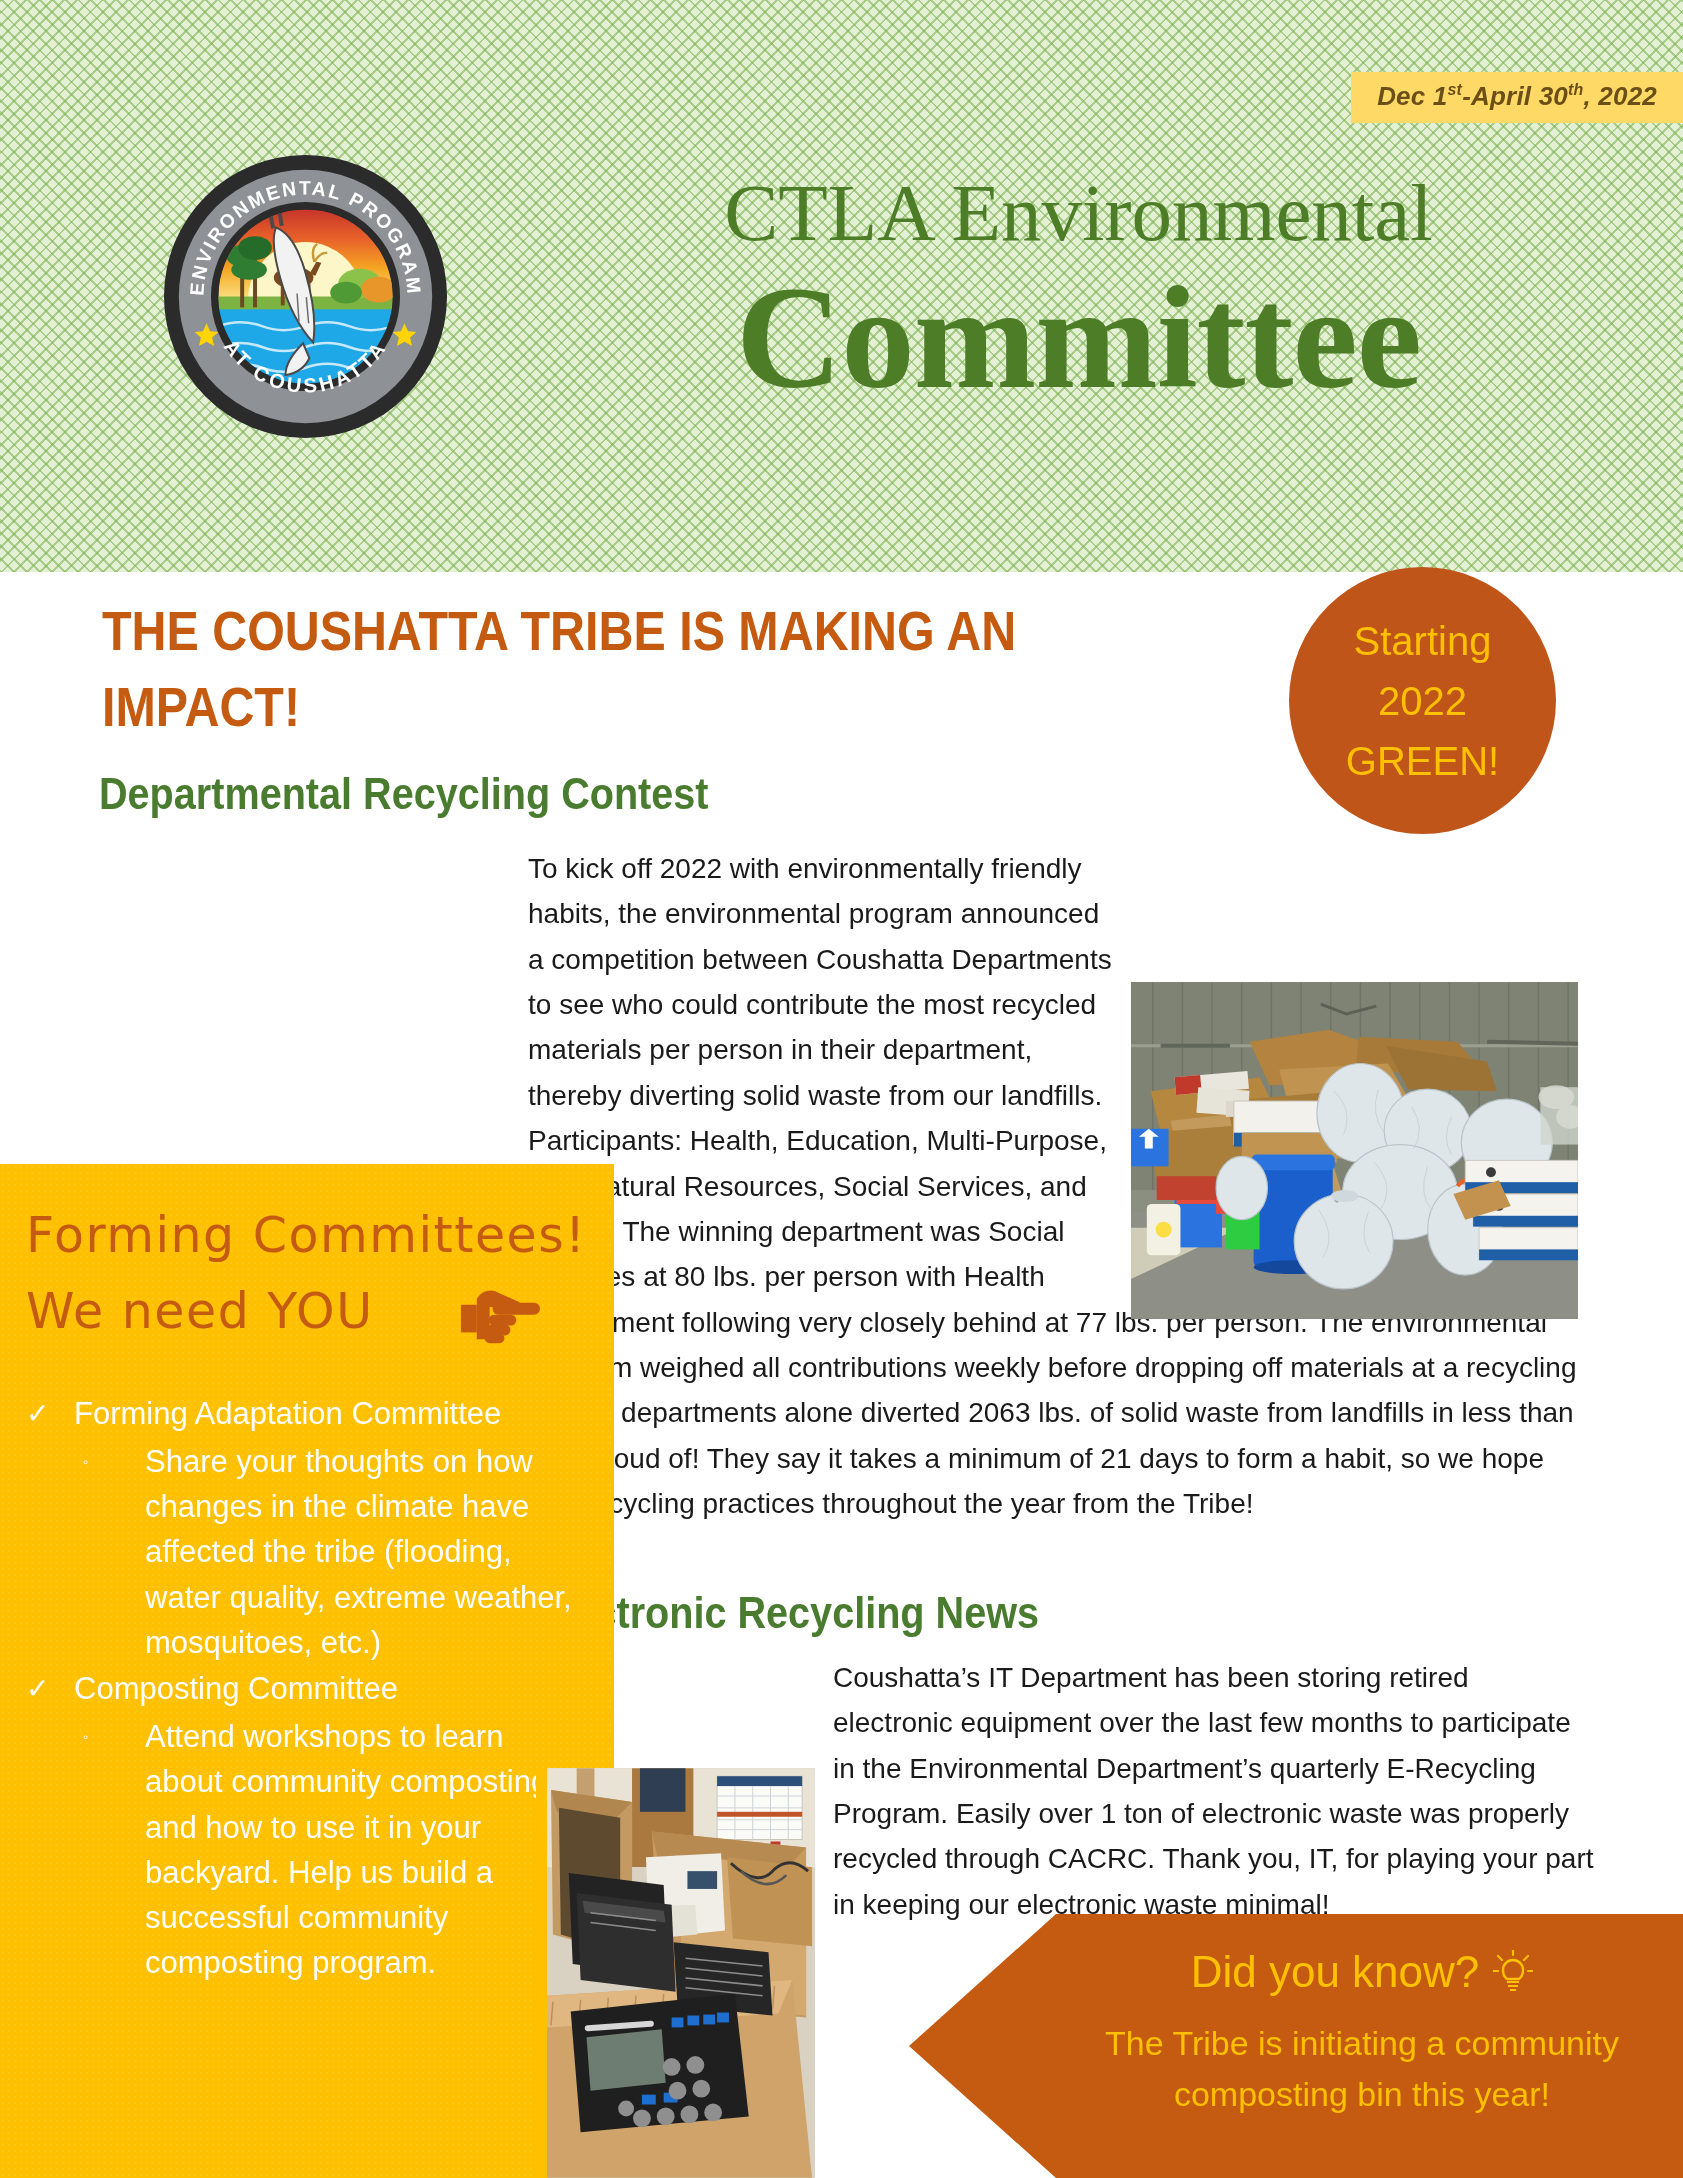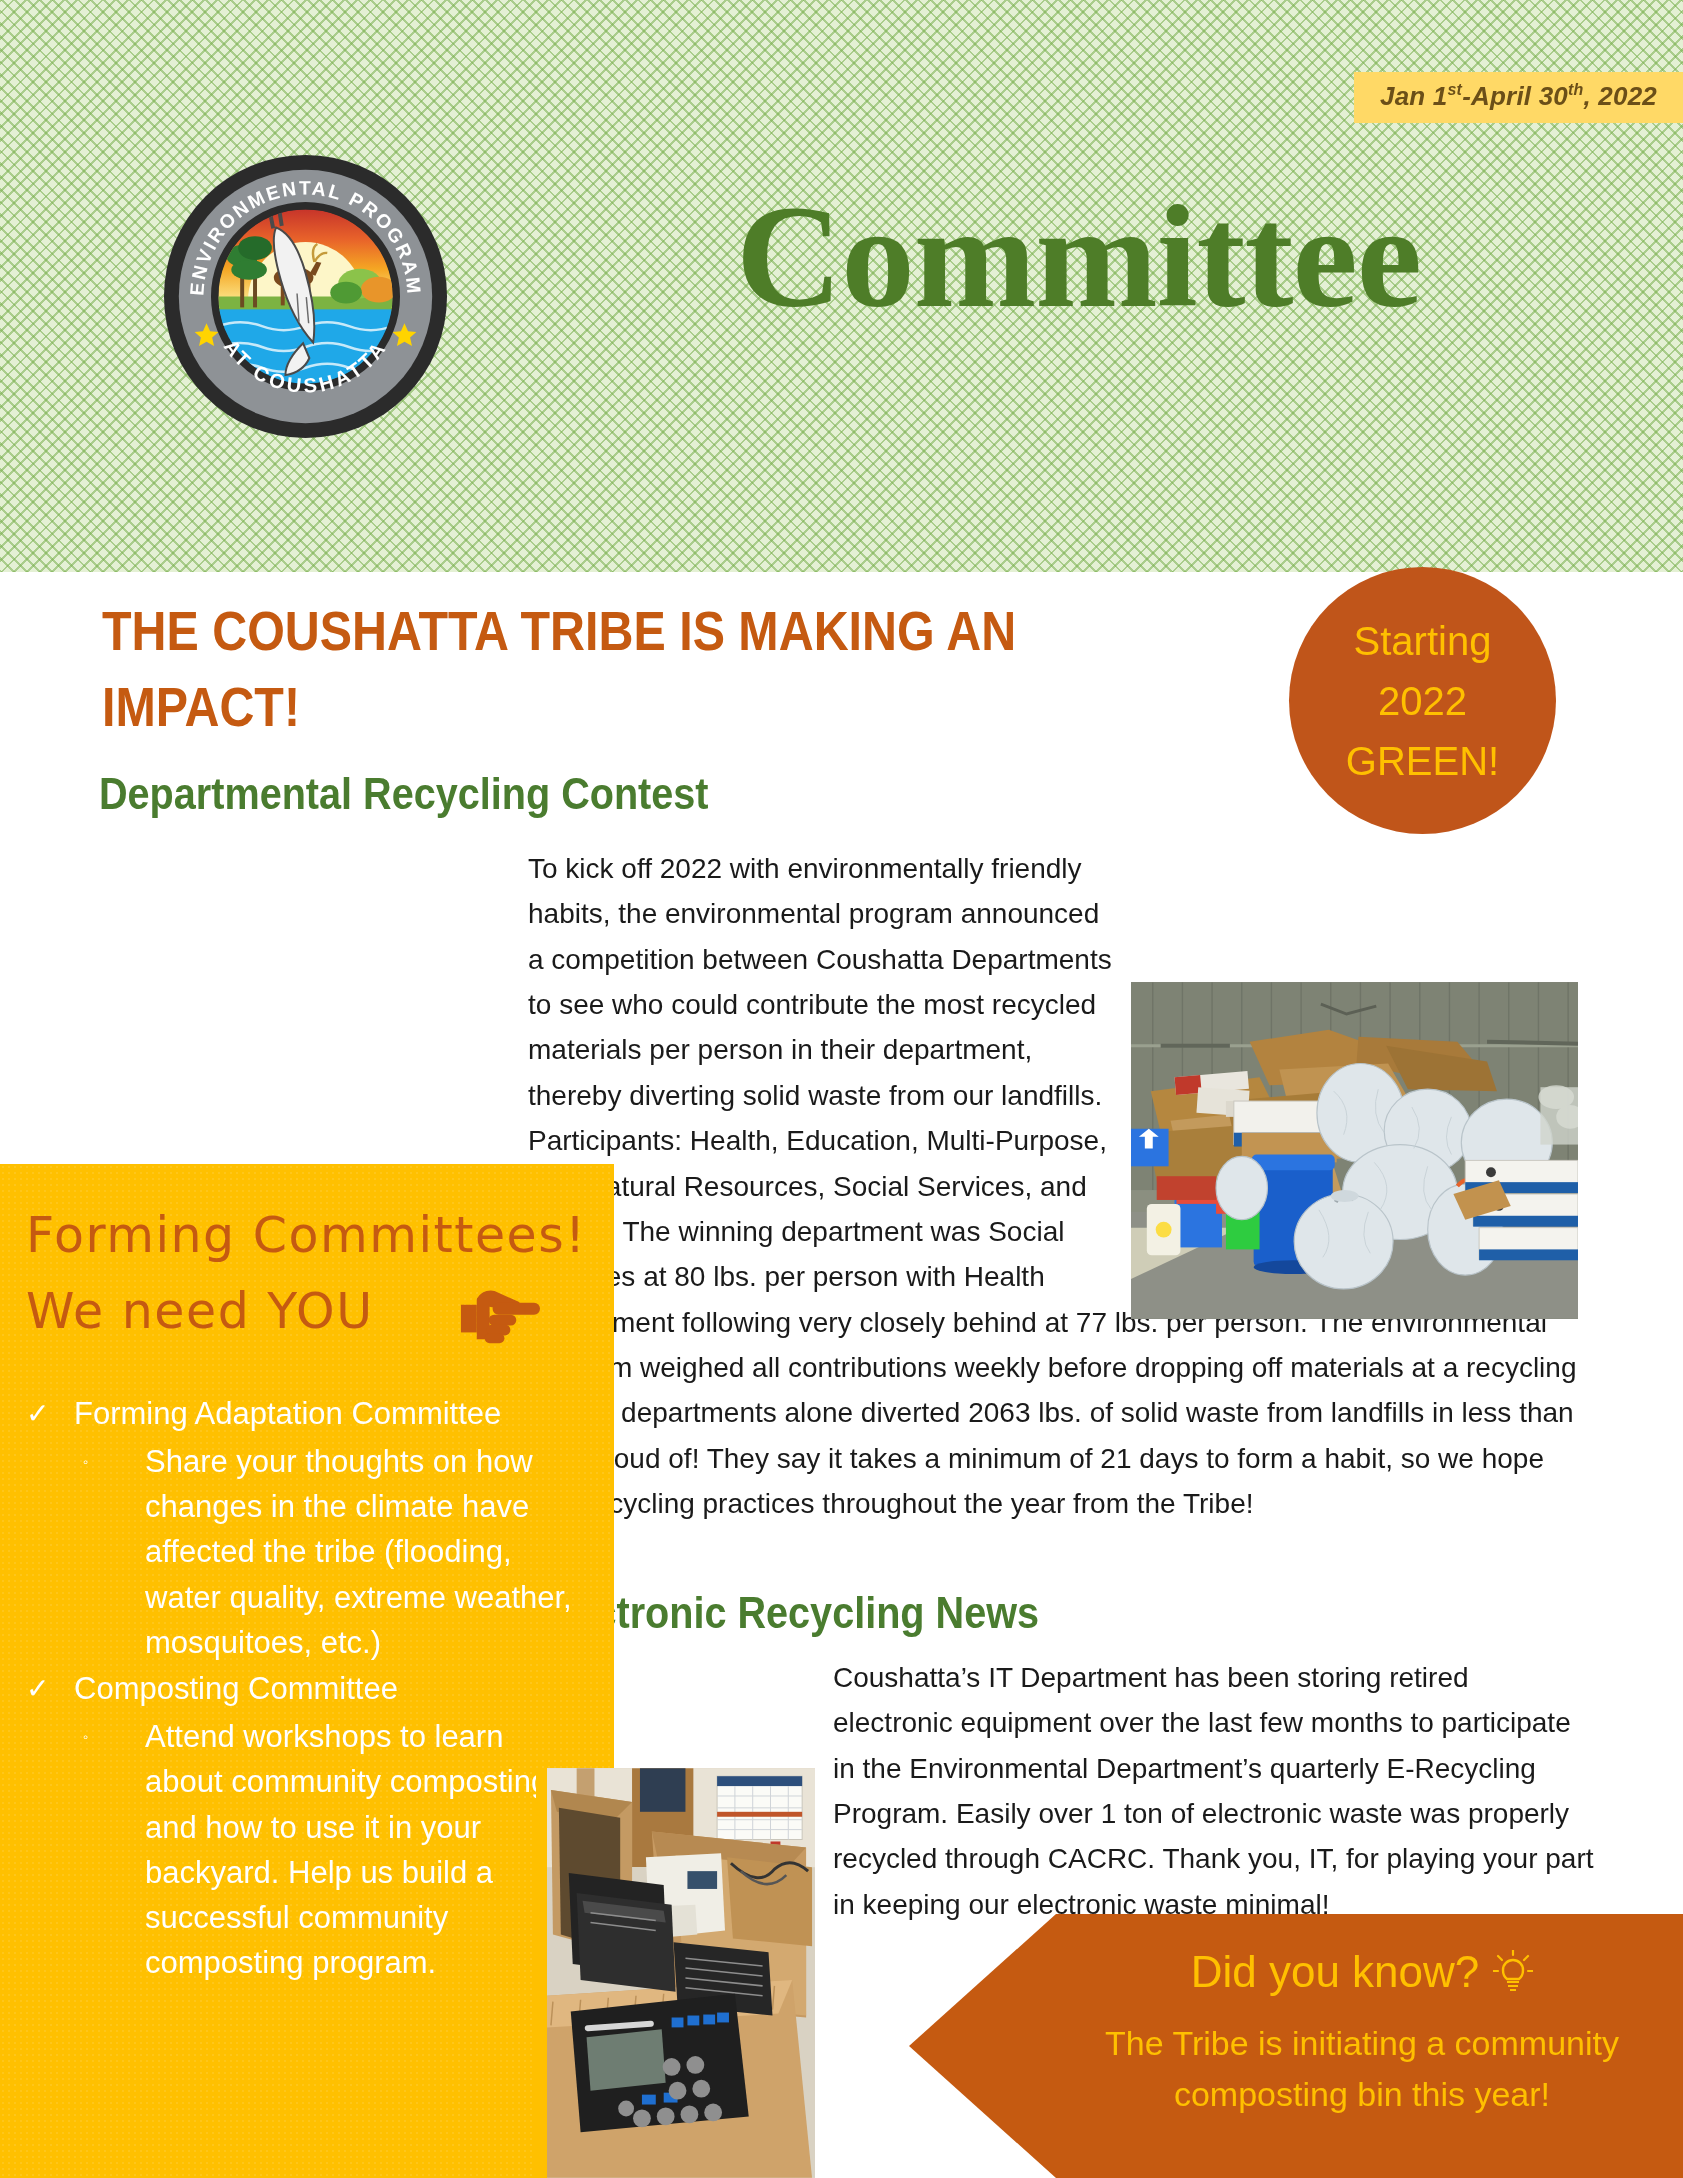--- a/index.html
+++ b/index.html
@@ -276,21 +276,21 @@
     margin-top: 22px;
   }
   .bulb-icon { width: 40px; height: 44px; display:inline-block; }
 </style>
 </head>
 <body>
 
 <div class="header-band">
 
   <div class="date-banner">
-    <span>Jan 1</span><sup>st</sup><span>-April 30</span><sup>th</sup><span>, 2022</span>
+    <span>Dec 1</span><sup>st</sup><span>-April 30</span><sup>th</sup><span>, 2022</span>
   </div>
 
   <div class="logo-wrap">
     <svg viewBox="0 0 290 290" xmlns="http://www.w3.org/2000/svg" aria-hidden="true">
       <defs>
         <path id="arcTop" d="M 42,145 A 103,103 0 0 1 248,145" fill="none"></path>
         <path id="arcBot" d="M 48,145 A 97,97 0 0 0 242,145" fill="none"></path>
         <clipPath id="innerClip">
             <circle cx="145" cy="145" r="88"></circle>
           </clipPath>
@@ -348,20 +348,21 @@
         <textPath href="#arcBot" startOffset="50%" text-anchor="middle">AT COUSHATTA</textPath>
       </text>
       <g fill="#ffd400">
         <polygon points="45,172 48.6,180 57,180.8 50.7,186.4 52.6,195 45,190.6 37.4,195 39.3,186.4 33,180.8 41.4,180"></polygon>
         <polygon points="245,172 248.6,180 257,180.8 250.7,186.4 252.6,195 245,190.6 237.4,195 239.3,186.4 233,180.8 241.4,180"></polygon>
       </g>
     </svg>
   </div>
 
   <div class="masthead">
+    <span class="line1">CTLA Environmental</span>
     <span class="line2">Committee</span>
   </div>
 </div>
 
 <div class="badge-circle">
   <div>Starting</div>
   <div>2022</div>
   <div>GREEN!</div>
 </div>
 

